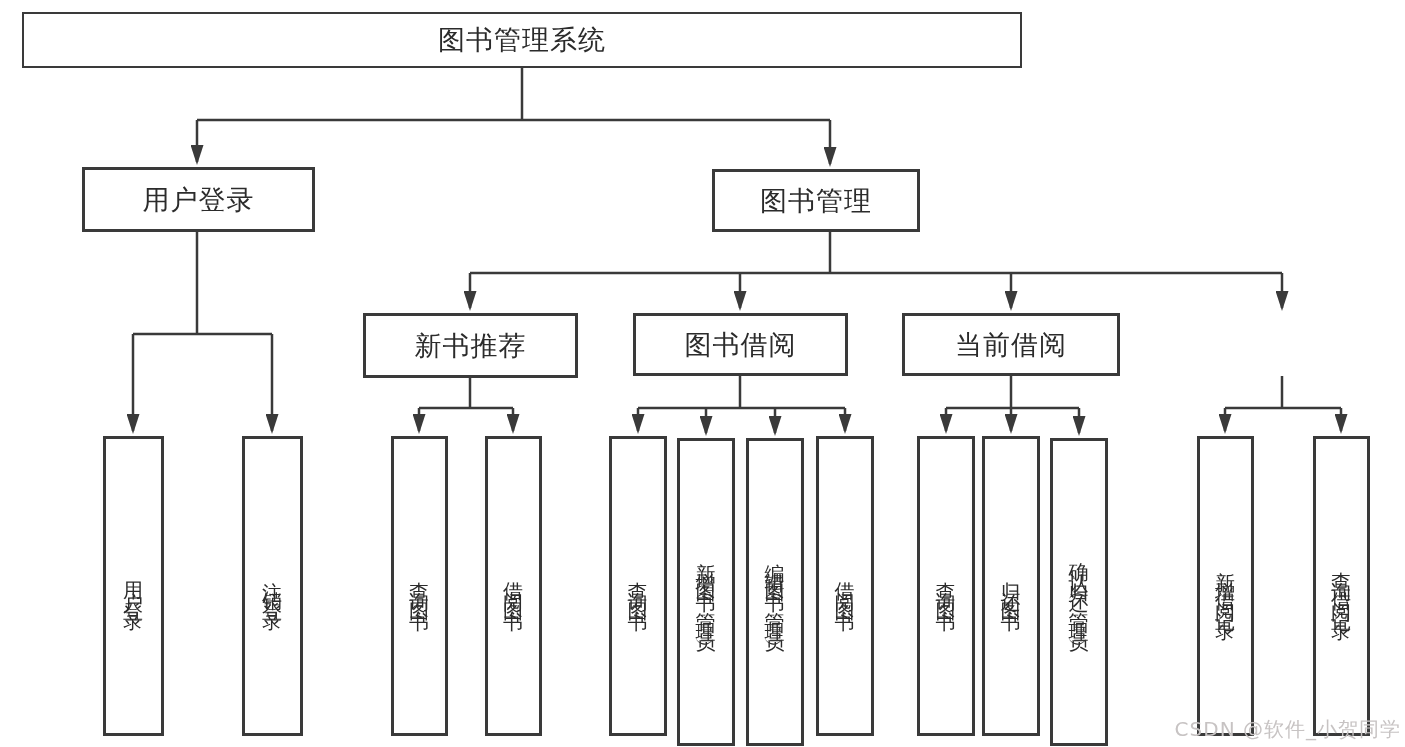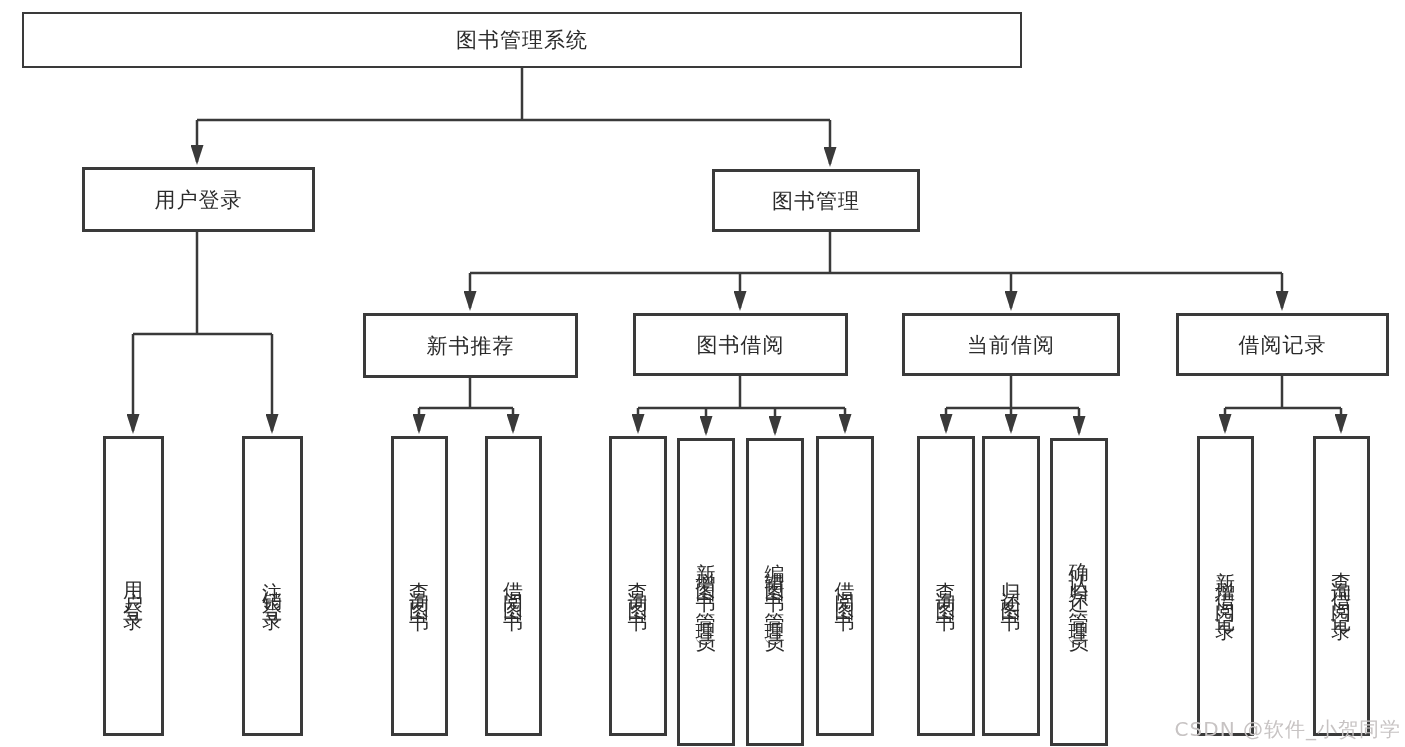--- a/index.html
+++ b/index.html
@@ -21,21 +21,21 @@
     box-sizing: border-box;
     background: #ffffff;
     border: 3px solid #3a3a3a;
     display: flex;
     align-items: center;
     justify-content: center;
     color: #2b2b2b;
   }
   .node.root { border-width: 2px; }
   .node.h .lbl {
-    font-size: 21px;
+    font-size: 27px;
     letter-spacing: 1px;
     white-space: nowrap;
   }
   .node.v .lbl {
     writing-mode: vertical-rl;
     text-orientation: mixed;
     font-size: 20px;
     line-height: 1;
     letter-spacing: 10px;
   }
@@ -117,23 +117,20 @@
 
   <div class="node h" style="left:363px;top:313px;width:215px;height:65px">
     <span class="lbl">新书推荐</span>
   </div>
   <div class="node h" style="left:633px;top:313px;width:215px;height:63px">
     <span class="lbl">图书借阅</span>
   </div>
   <div class="node h" style="left:902px;top:313px;width:218px;height:63px">
     <span class="lbl">当前借阅</span>
   </div>
-  <div class="node h" style="left:1176px;top:313px;width:213px;height:63px">
-    <span class="lbl">借阅记录</span>
-  </div>
 
   <div class="node v" style="left:103px;top:436px;width:61px;height:300px">
     <span class="lbl">用户登录</span>
   </div>
   <div class="node v" style="left:242px;top:436px;width:61px;height:300px">
     <span class="lbl">注销登录</span>
   </div>
 
   <div class="node v" style="left:391px;top:436px;width:57px;height:300px">
     <span class="lbl">查询图书</span>

